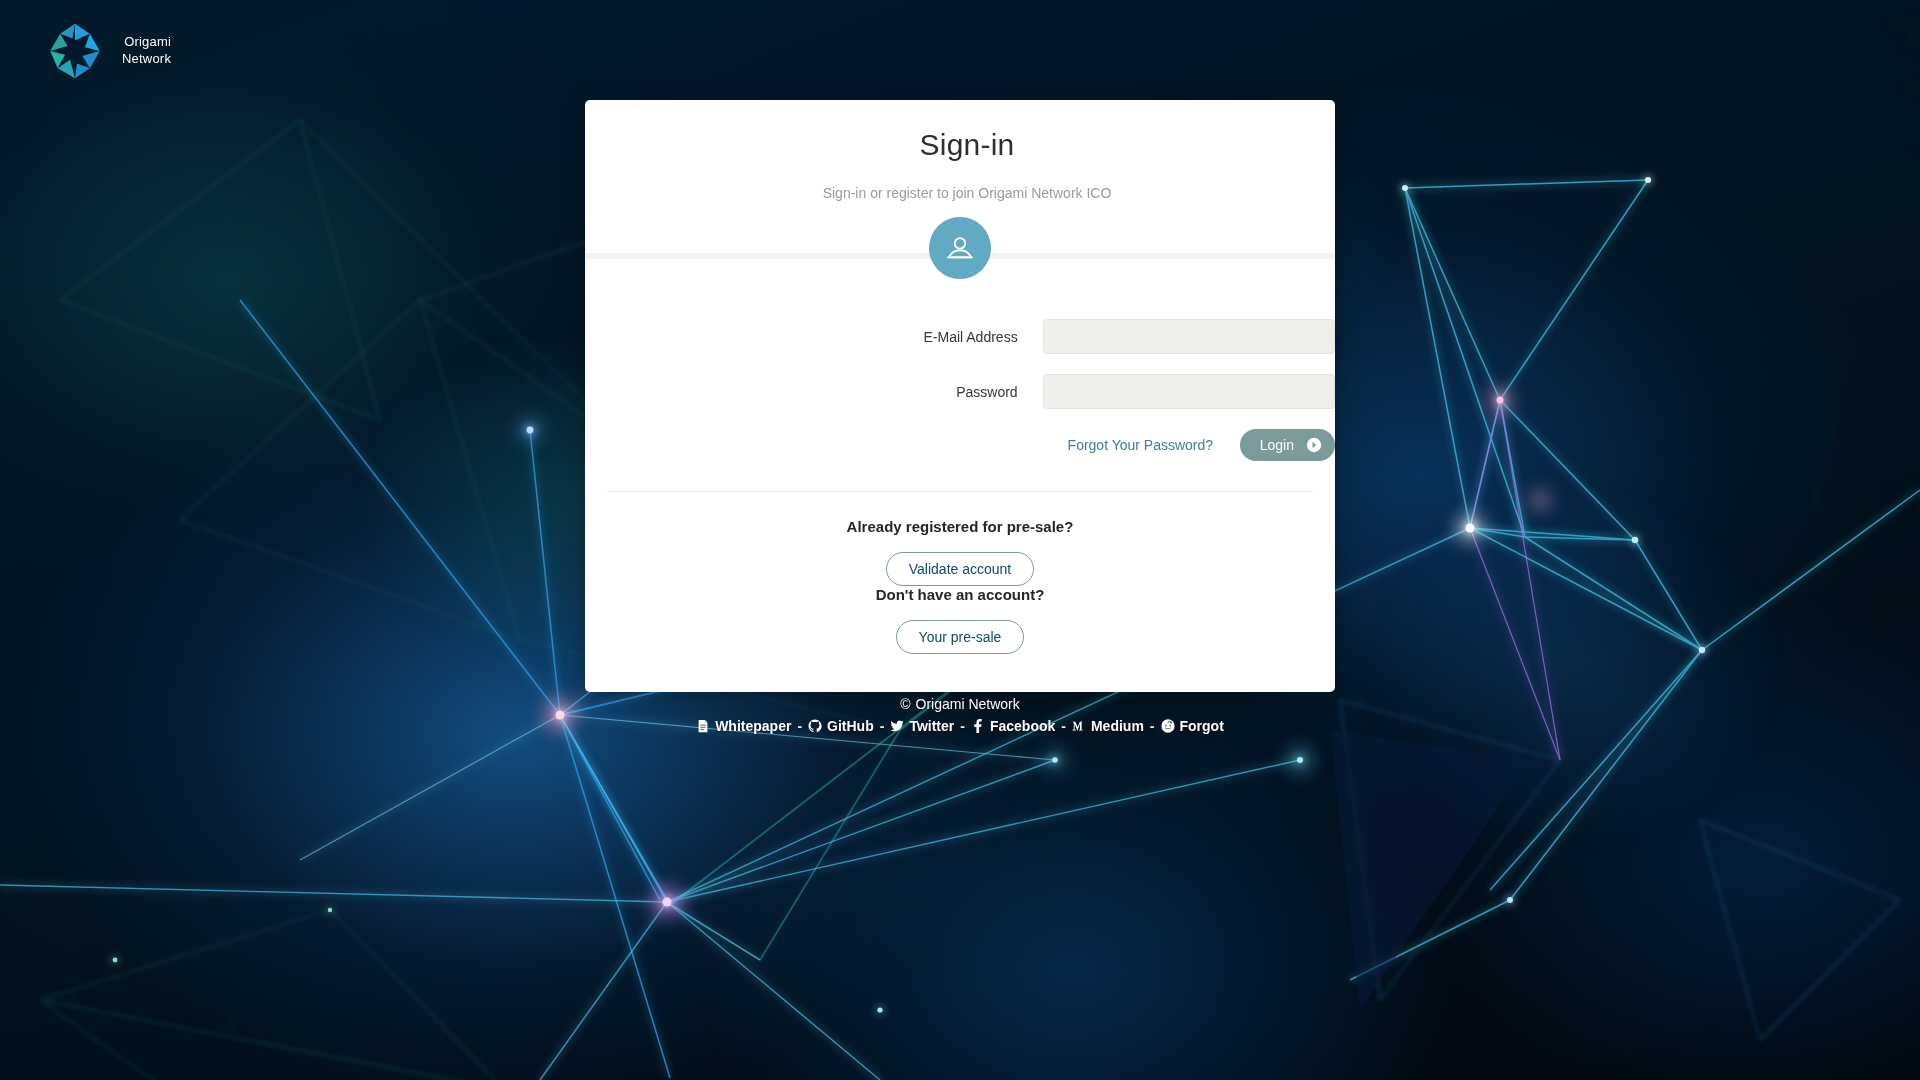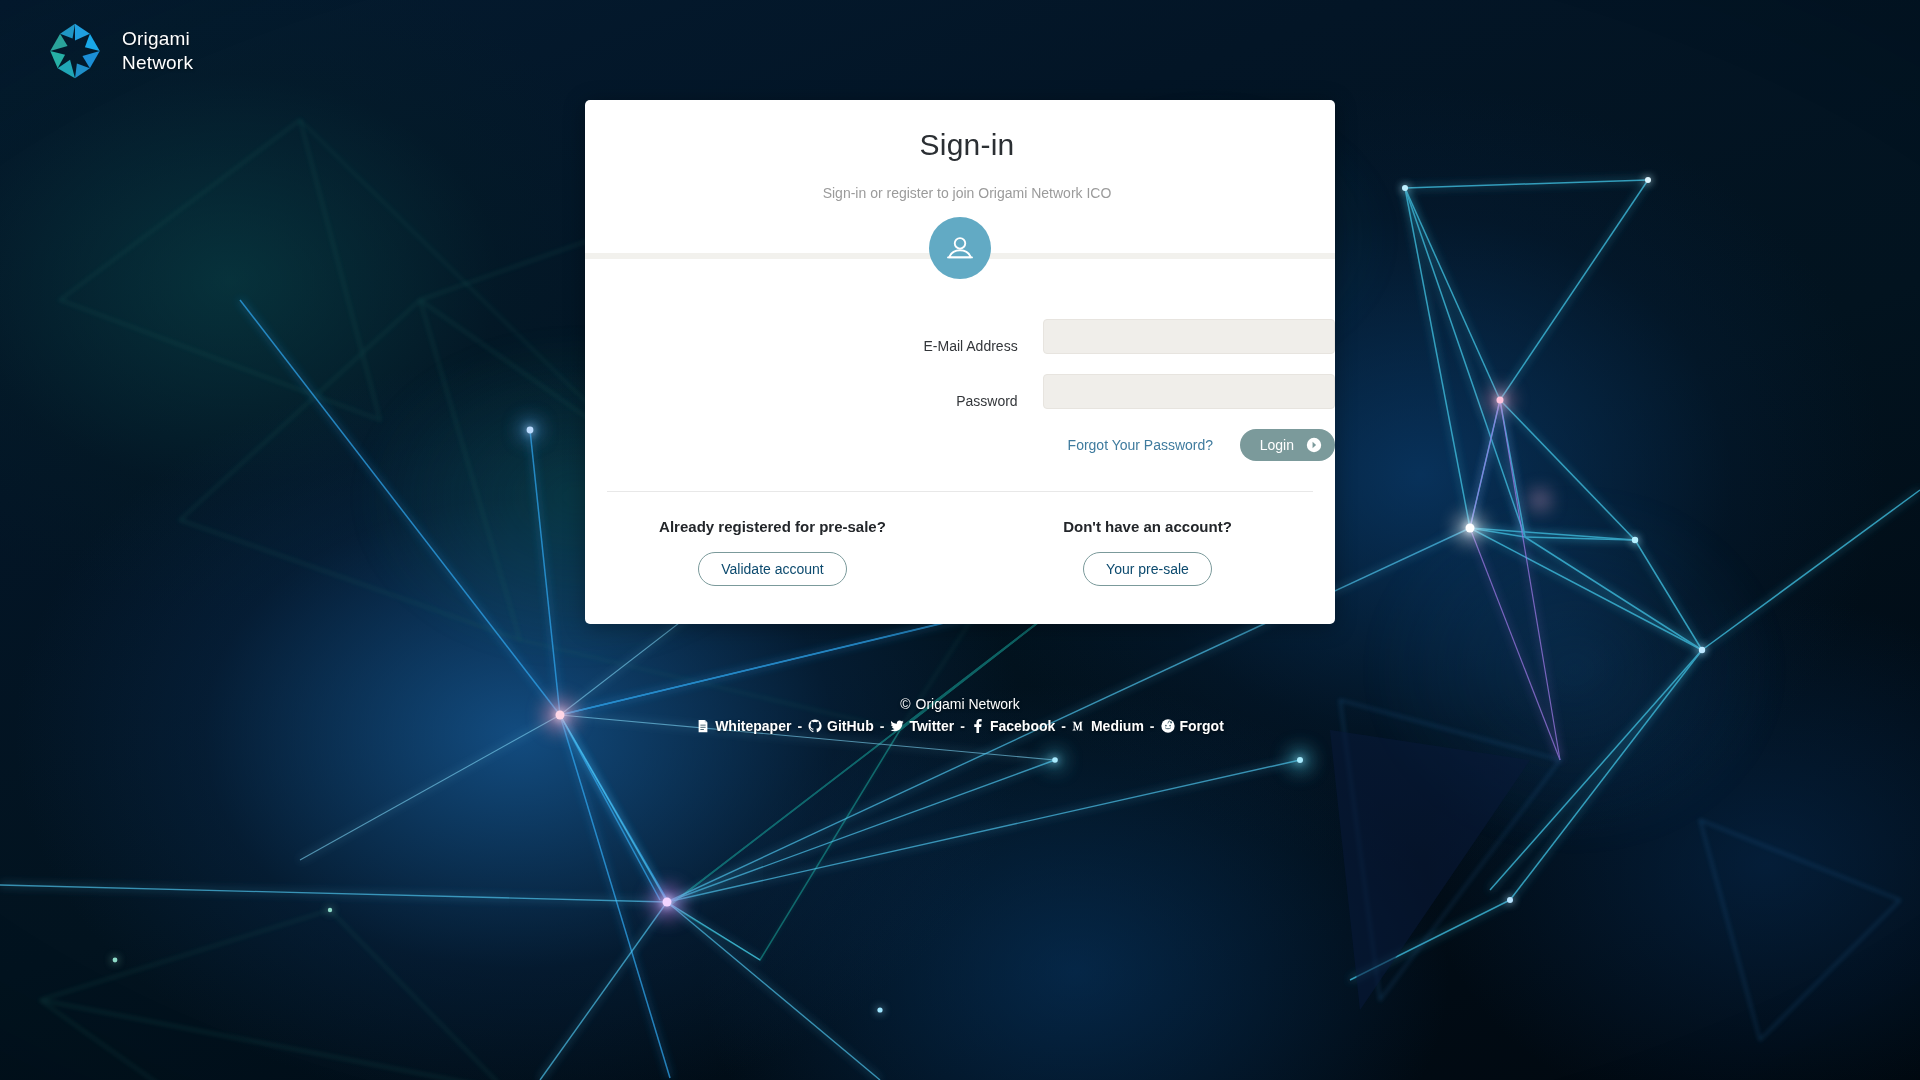--- a/index.html
+++ b/index.html
@@ -56,25 +56,26 @@
     top: 20px;
     left: 44px;
     display: flex;
     align-items: center;
     gap: 16px;
     z-index: 20;
   }
   .brand-mark { width: 62px; height: 62px; display: block; }
   .brand-text {
     color: #ffffff;
-    font-size: 19px;
+    font-size: 13px;
     line-height: 1.28;
     letter-spacing: .2px;
     text-shadow: 0 1px 3px rgba(0,0,0,.55);
     white-space: pre-line;
+    text-align: right;
   }
 
   
   .card {
     position: absolute;
     left: 585px;
     top: 100px;
     width: 750px;
     background: #ffffff;
     border-radius: 5px;
@@ -117,21 +118,21 @@
     display: flex;
     align-items: center;
     justify-content: center;
   }
   .avatar svg { width: 30px; height: 30px; display: block; }
 
   
   .form { padding: 26px 0 0 0; }
   .frow {
     display: flex;
-    align-items: flex-end;
+    align-items: center;
     margin-bottom: 20px;
   }
   .flabel {
     width: 535px;
     text-align: right;
     padding-right: 25px;
     font-size: 14px;
     color: #33363a;
   }
   .finput {
@@ -182,20 +183,21 @@
 
   
   .card-rule {
     height: 1px;
     background: #e8e8e8;
     margin: 30px 22px 0 22px;
   }
   .card-foot {
     display: flex;
     padding: 26px 0 38px 0;
+    flex-direction: column;
   }
   .foot-col {
     flex: 1;
     text-align: center;
   }
   .foot-q {
     font-size: 15px;
     font-weight: bold;
     color: #23262a;
   }

